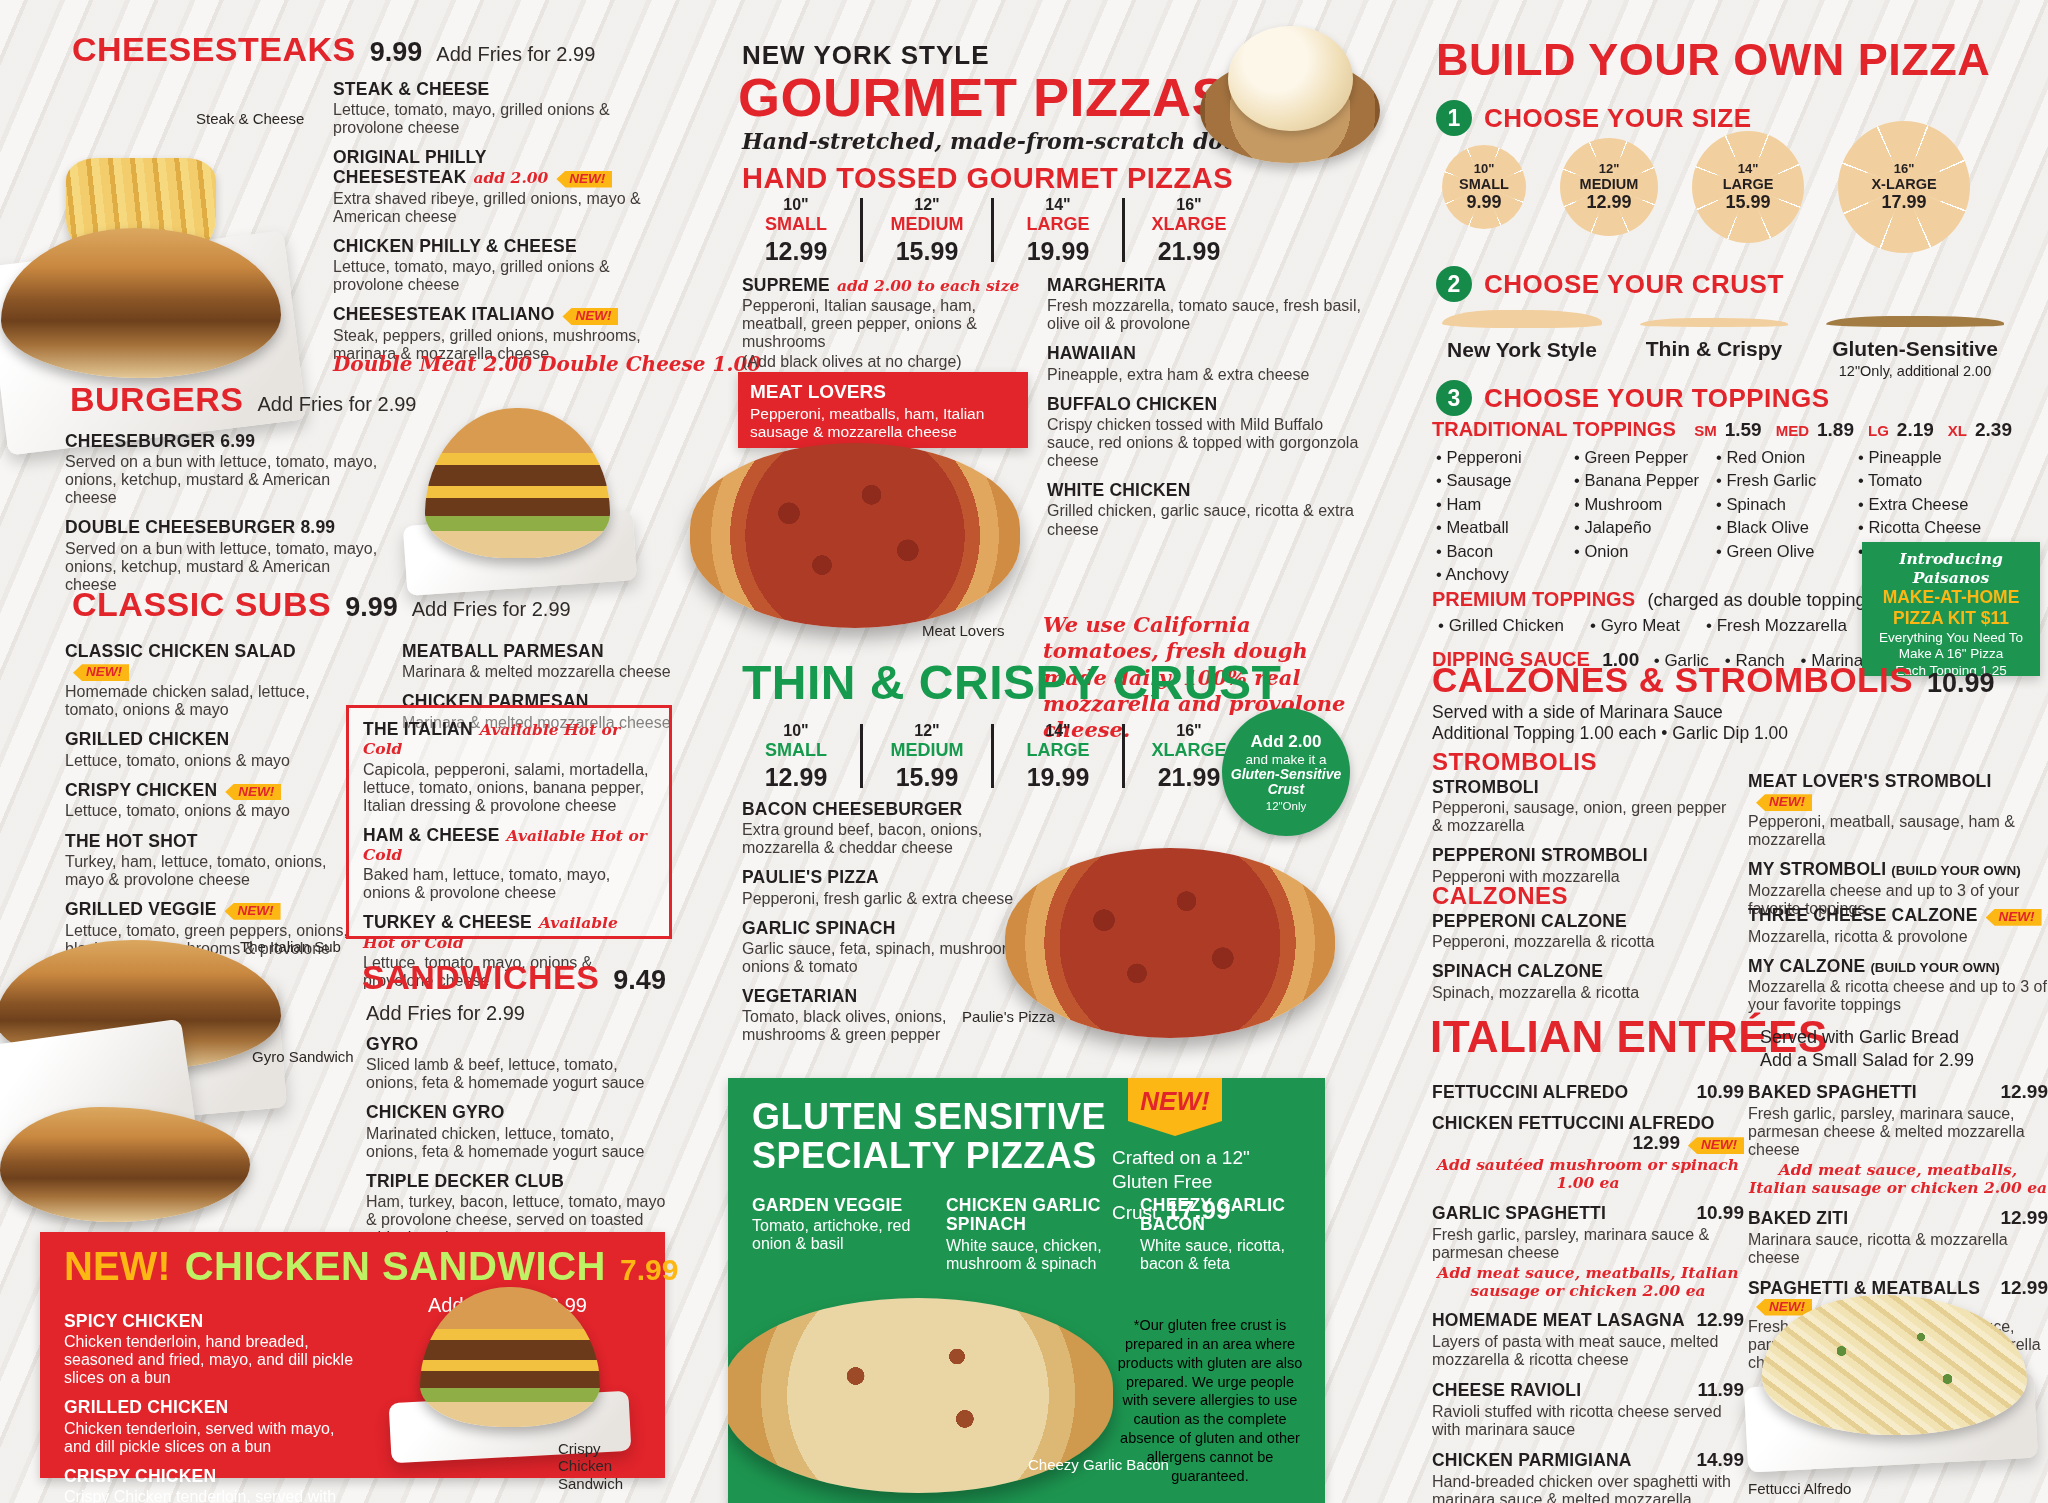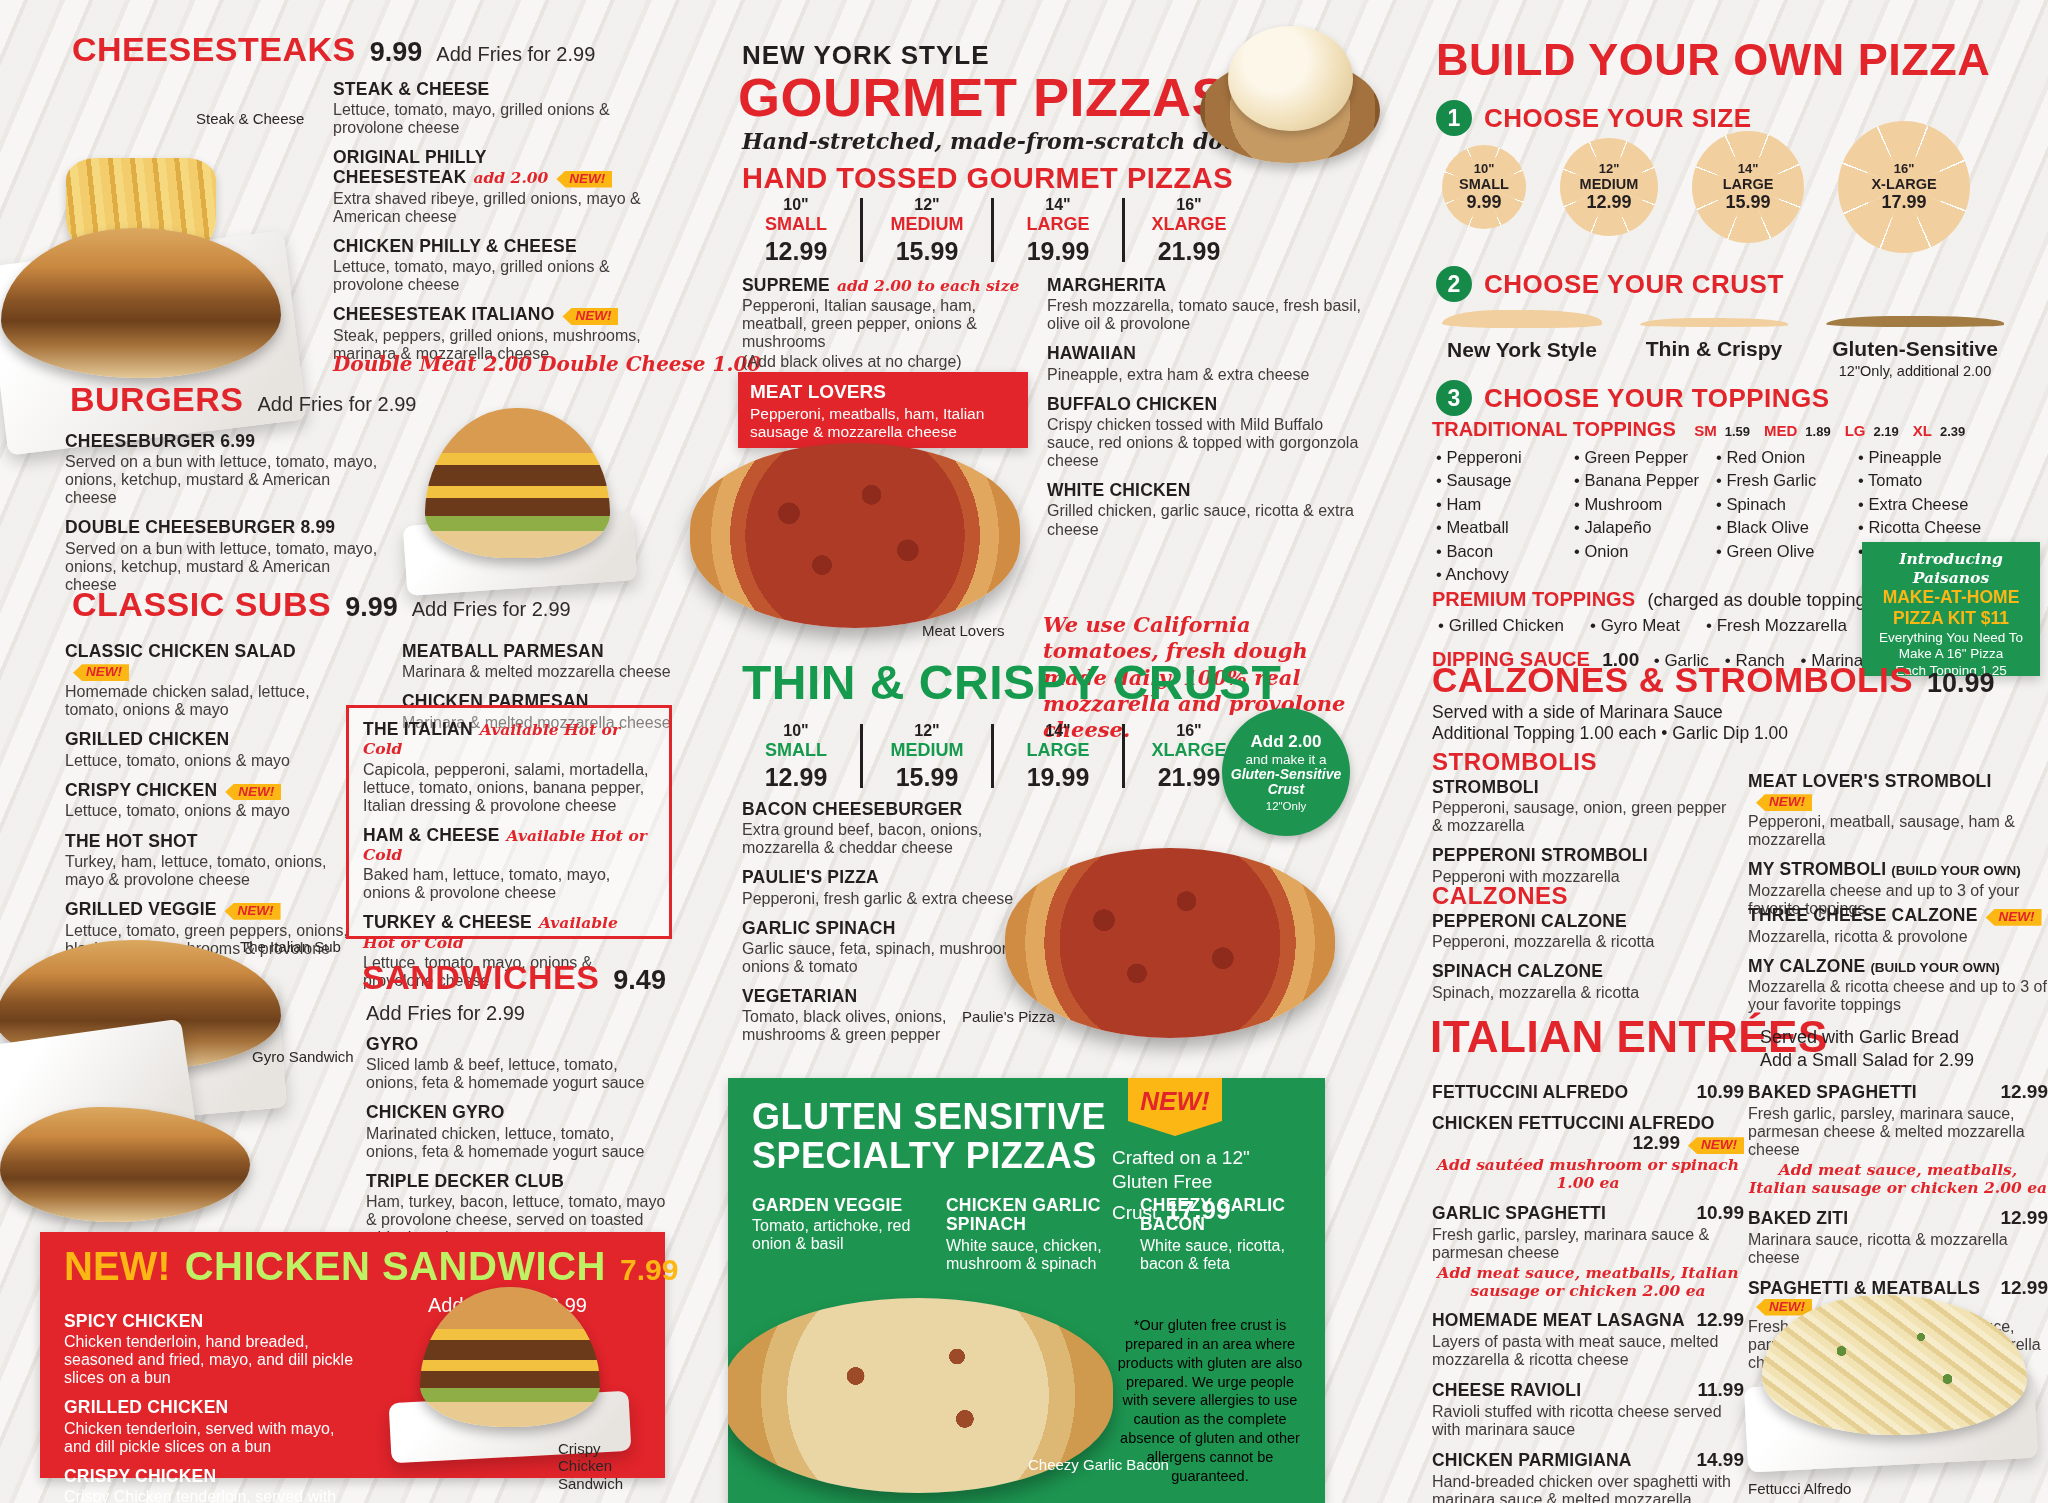--- a/index.html
+++ b/index.html
@@ -119,21 +119,21 @@
   .crust:nth-child(2){width:160px;}
   .crust:nth-child(3){width:190px;}
   .cshape{height:18px;border-radius:45% 55% 48% 52%/95% 85% 25% 30%;background:#f2cf9e;margin:14px 6px 10px 6px;}
   .crust:nth-child(2) .cshape{height:9px;margin-top:22px;}
   .crust:nth-child(3) .cshape{height:11px;margin-top:20px;background:#a27c42;}
   .clabel{font-weight:800;font-size:21px;}
   .cnote{font-size:14.5px;margin-top:2px;}
   .tlabel{color:#e2242b;font-weight:800;font-size:20px;}
   .prices{display:inline-flex;gap:8px;align-items:baseline;margin-left:14px;}
   .psz{color:#e2242b;font-weight:800;font-size:15px;}
-  .ppr{font-weight:800;font-size:13px;margin-right:6px;}
+  .ppr{font-weight:800;font-size:19px;margin-right:6px;}
   .tops{display:flex;}
   .tops ul{list-style:none;margin:0;padding:0;font-size:16.5px;line-height:1.42;}
   .tops li::before{content:"• ";}
   .ibrow{display:flex;gap:26px;font-size:17px;}
   .ibrow .ib{white-space:nowrap;}
   .kit{color:#fff;text-align:center;padding:7px 6px;}
   .k1{font-family:"DejaVu Serif",serif;font-style:italic;font-weight:bold;font-size:15.5px;}
   .k2,.k3{color:#fdb714;font-weight:800;font-size:17.5px;}
   .k4,.k5{font-size:13.5px;margin-top:1px;}
   .k6{font-size:13.5px;font-weight:400;margin-top:2px;}

